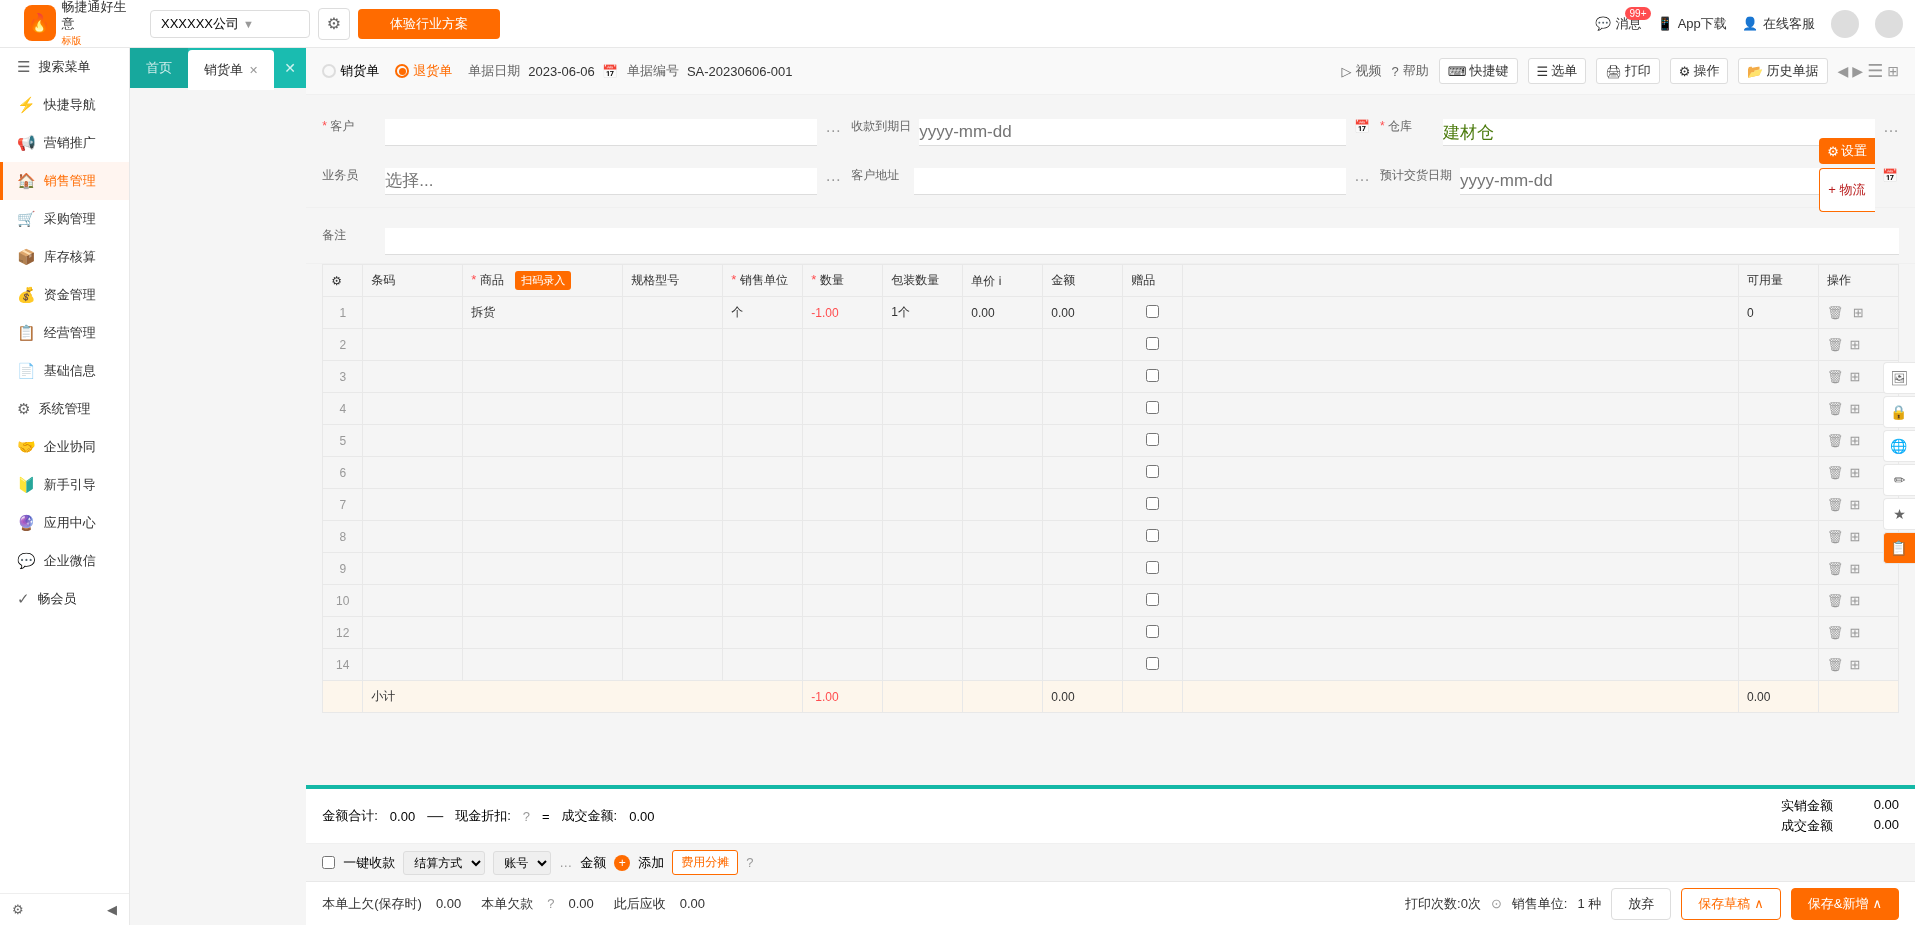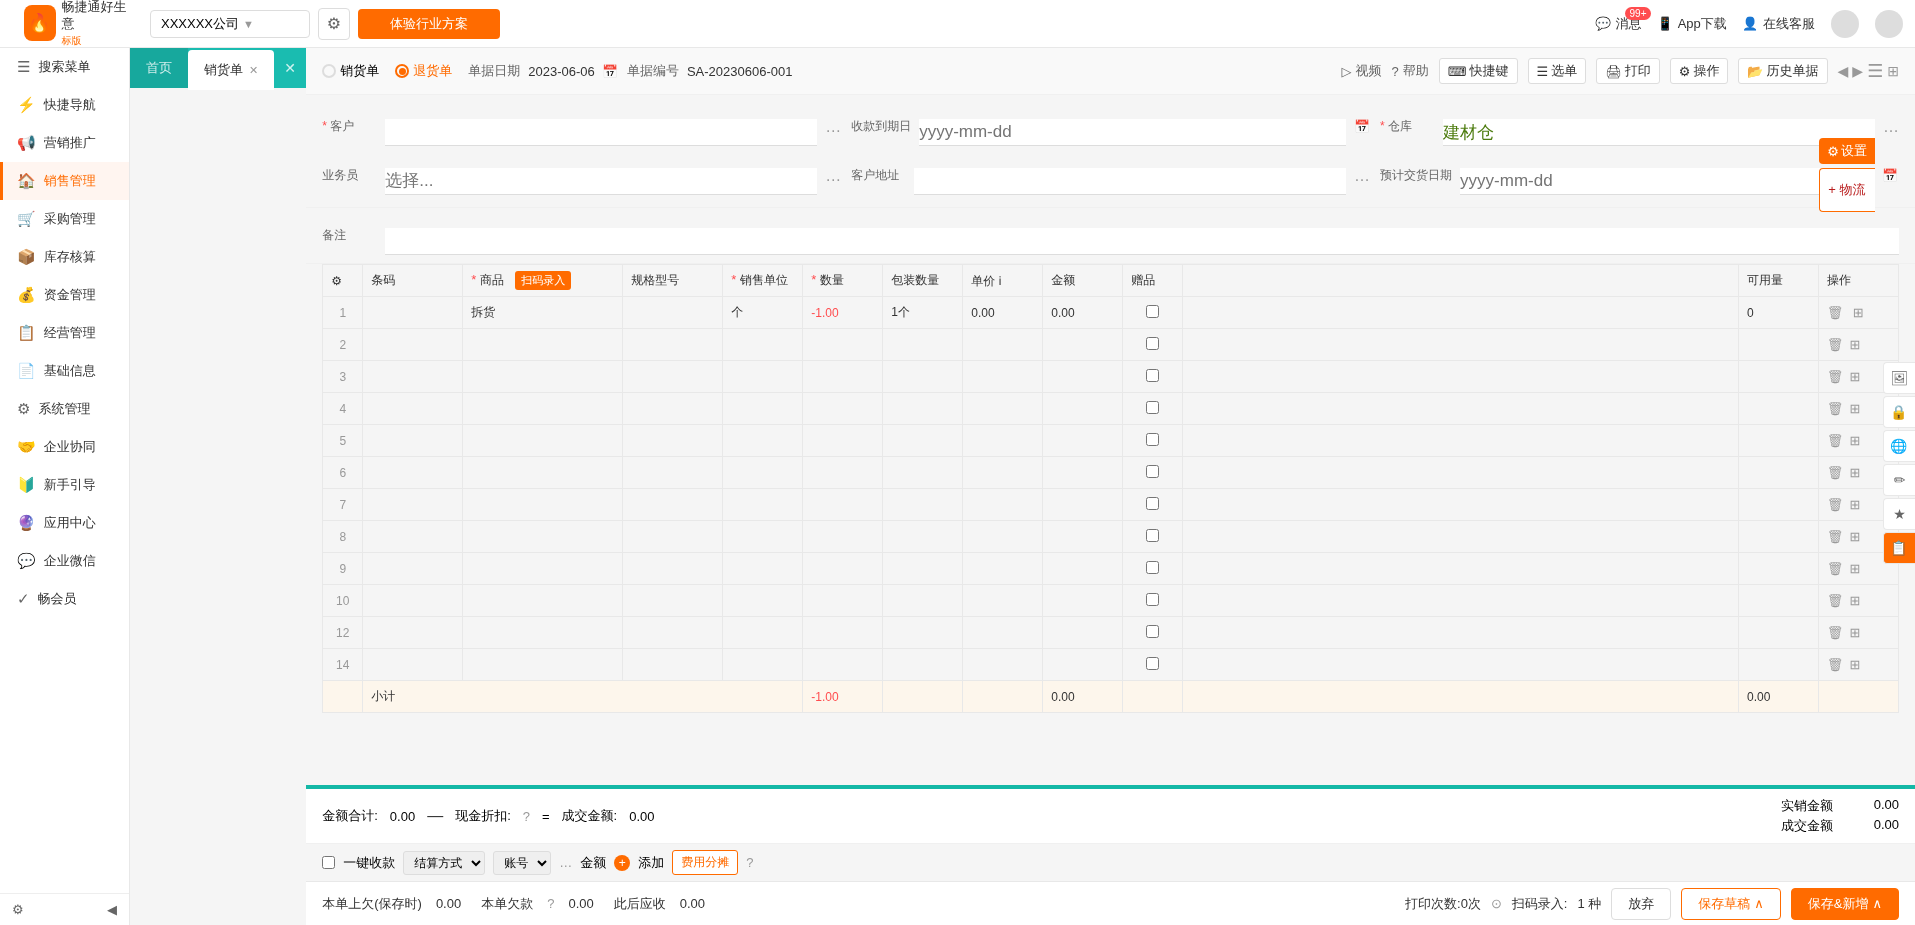--- a/index.html
+++ b/index.html
@@ -897,21 +897,21 @@
           <span>0.00</span>
         </div>
         <div class="item">
           <span>此后应收</span>
           <span>0.00</span>
         </div>
 
         <div class="status-bar-right">
           <span>打印次数:0次</span>
           <span style="color:#999">⊙</span>
-          <span>扫码录入:</span>
+          <span>销售单位:</span>
           <span>1 种</span>
           <button class="action-btn btn-default">放弃</button>
           <button class="action-btn btn-orange-outline" style="display:flex;align-items:center;gap:4px;">
             <span>保存草稿</span>
             <span>∧</span>
           </button>
           <button class="action-btn btn-orange" style="display:flex;align-items:center;gap:4px;">
             <span>保存&amp;新增</span>
             <span>∧</span>
           </button>

